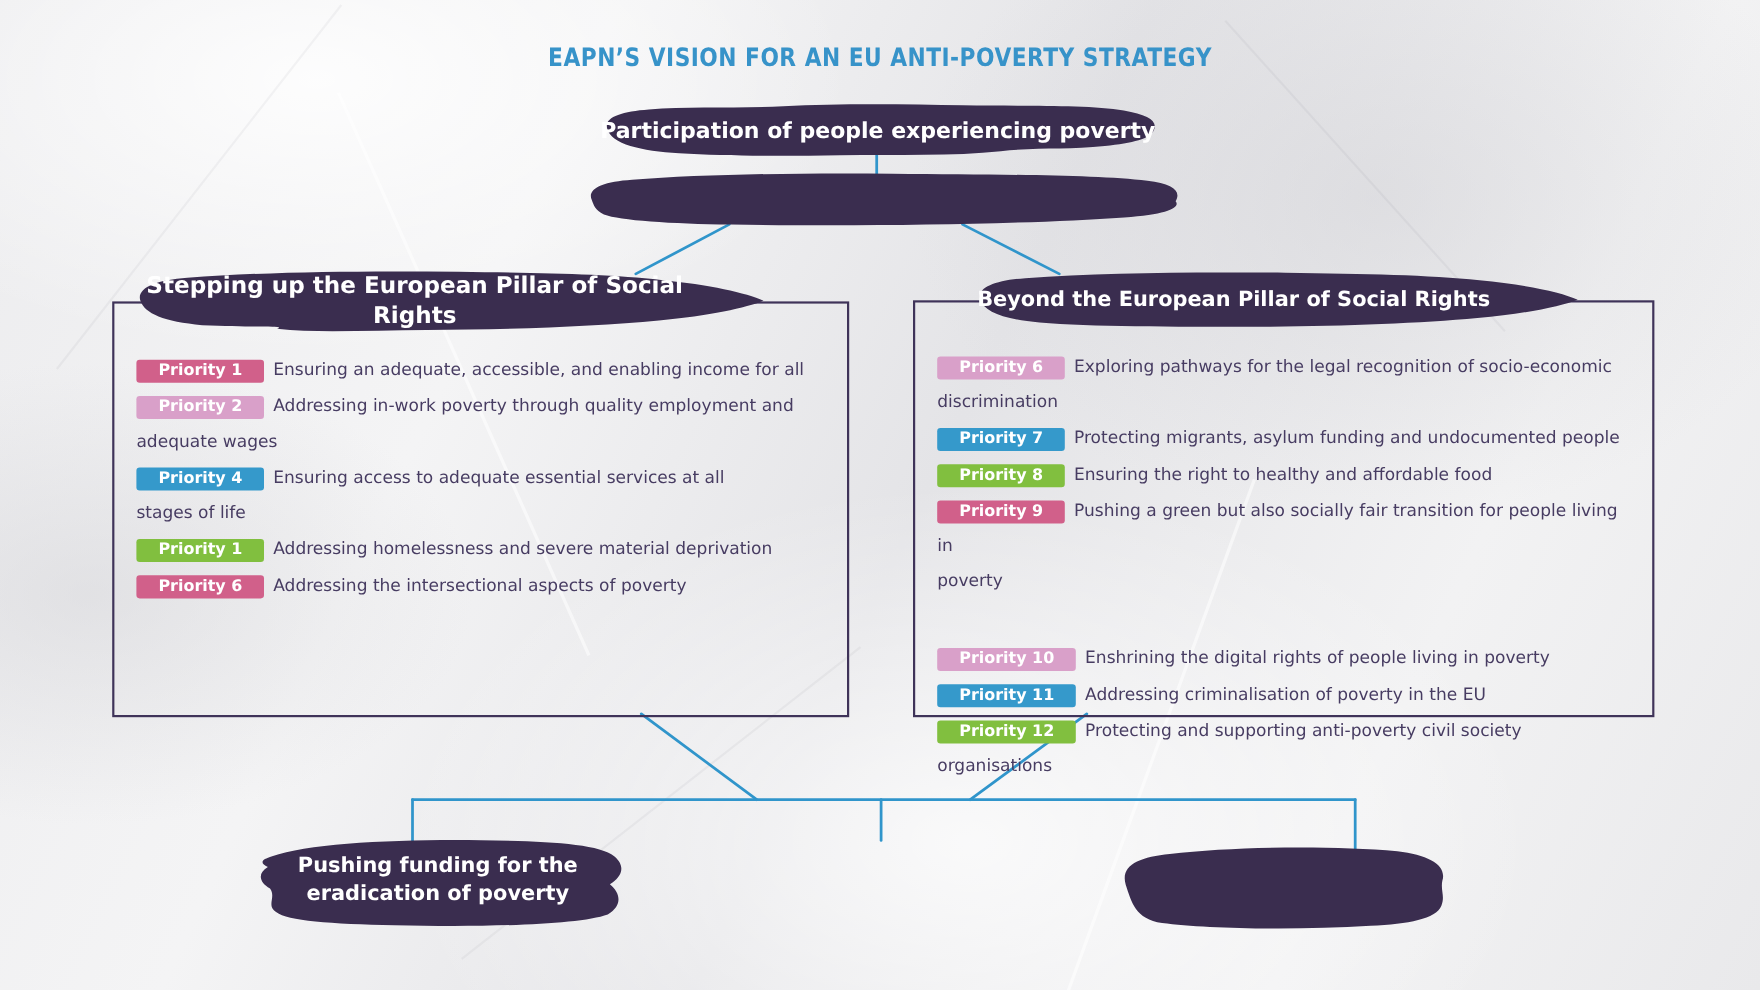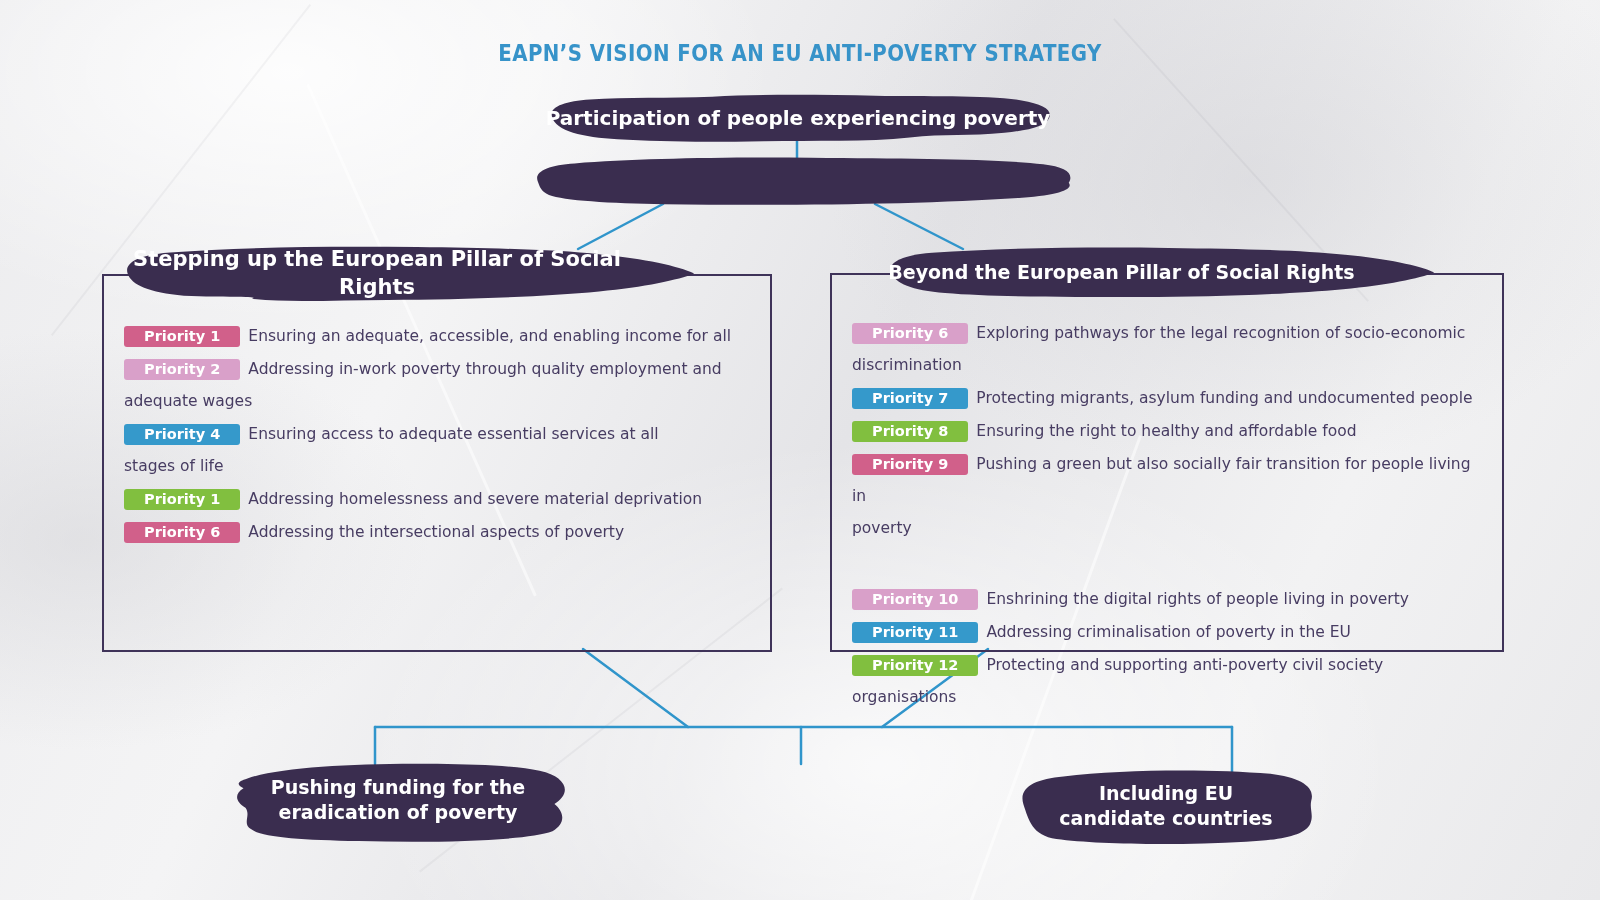--- a/index.html
+++ b/index.html
@@ -174,17 +174,15 @@
     </svg>
     <span class="label">Pushing funding for the
 eradication of poverty</span>
   </div>
 
 
   <div class="banner bottom-banner" id="banner-candidate">
     <svg viewBox="0 0 360 92" preserveAspectRatio="false" aria-hidden="true">
       <path fill="var(--banner-purple)" d="M16 44 C10 24 30 15 62 12 C130 4 230 3 300 9 C334 13 352 24 347 40 C345 50 350 56 346 66 C340 80 312 85 272 87 C190 92 100 90 54 84 C26 80 22 62 16 44 Z"></path>
     </svg>
-    <span class="label">Including EU
-candidate countries</span>
   </div>
 
 </div>
 
 </body></html>

